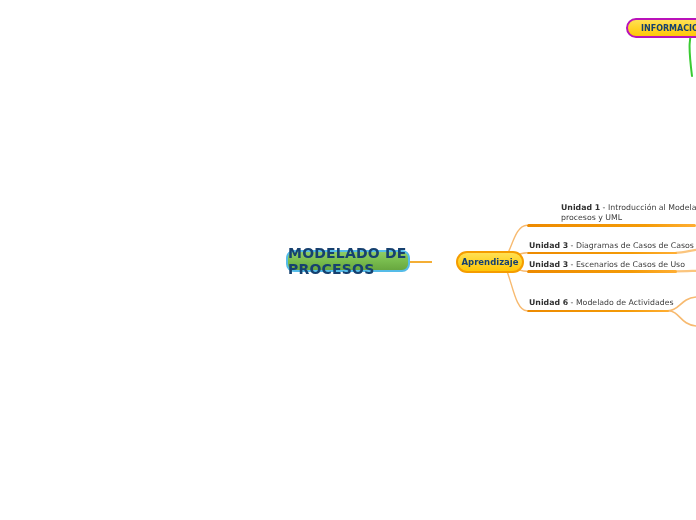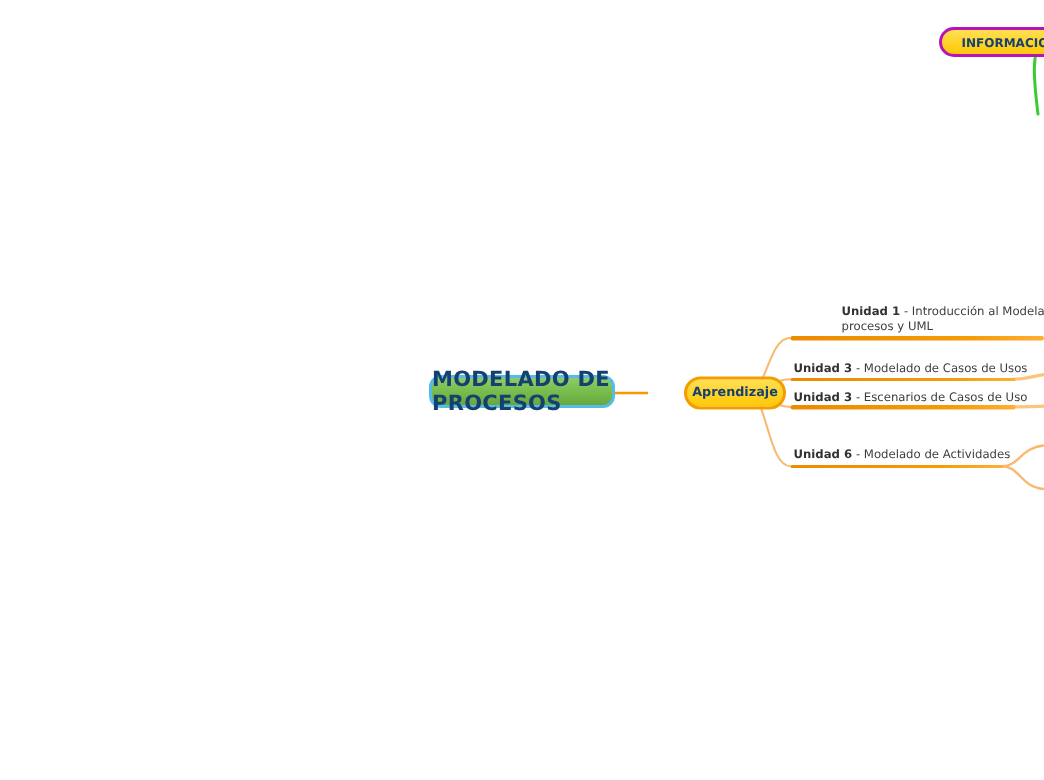--- a/index.html
+++ b/index.html
@@ -99,21 +99,21 @@
 
     <path d="M676,252.8 C683,252.6 689,250.8 696,249.8" stroke="#fbc57e" stroke-width="2.2" fill="none" stroke-linecap="round"></path>
     <path d="M676,271.3 C683,271.2 689,271 696,270.8" stroke="#fbc57e" stroke-width="2.2" fill="none" stroke-linecap="round"></path>
     <path d="M668,310.8 C680,310.6 680,298.5 696,297" stroke="#f7ba70" stroke-width="1.6" fill="none"></path>
     <path d="M668,310.8 C680,311 680,324.5 696,326" stroke="#f7ba70" stroke-width="1.6" fill="none"></path>
   </svg>
 
   <div class="topic-text wrap t1"><b>Unidad 1</b><span> - Introducción al Modelado de procesos y UML</span></div>
   <div class="underline u1"></div>
 
-  <div class="topic-text t2"><b>Unidad 3</b><span> - Modelado de Casos de Usos</span></div>
+  <div class="topic-text t2"><b>Unidad 3</b><span> - Diagramas de Casos de Casos</span></div>
   <div class="underline u2"></div>
 
   <div class="topic-text t3"><b>Unidad 3</b><span> - Escenarios de Casos de Uso</span></div>
   <div class="underline u3"></div>
 
   <div class="topic-text t4"><b>Unidad 6</b><span> - Modelado de Actividades</span></div>
   <div class="underline u4"></div>
 
   <div class="node node-root">
     <span>MODELADO DE PROCESOS</span>

